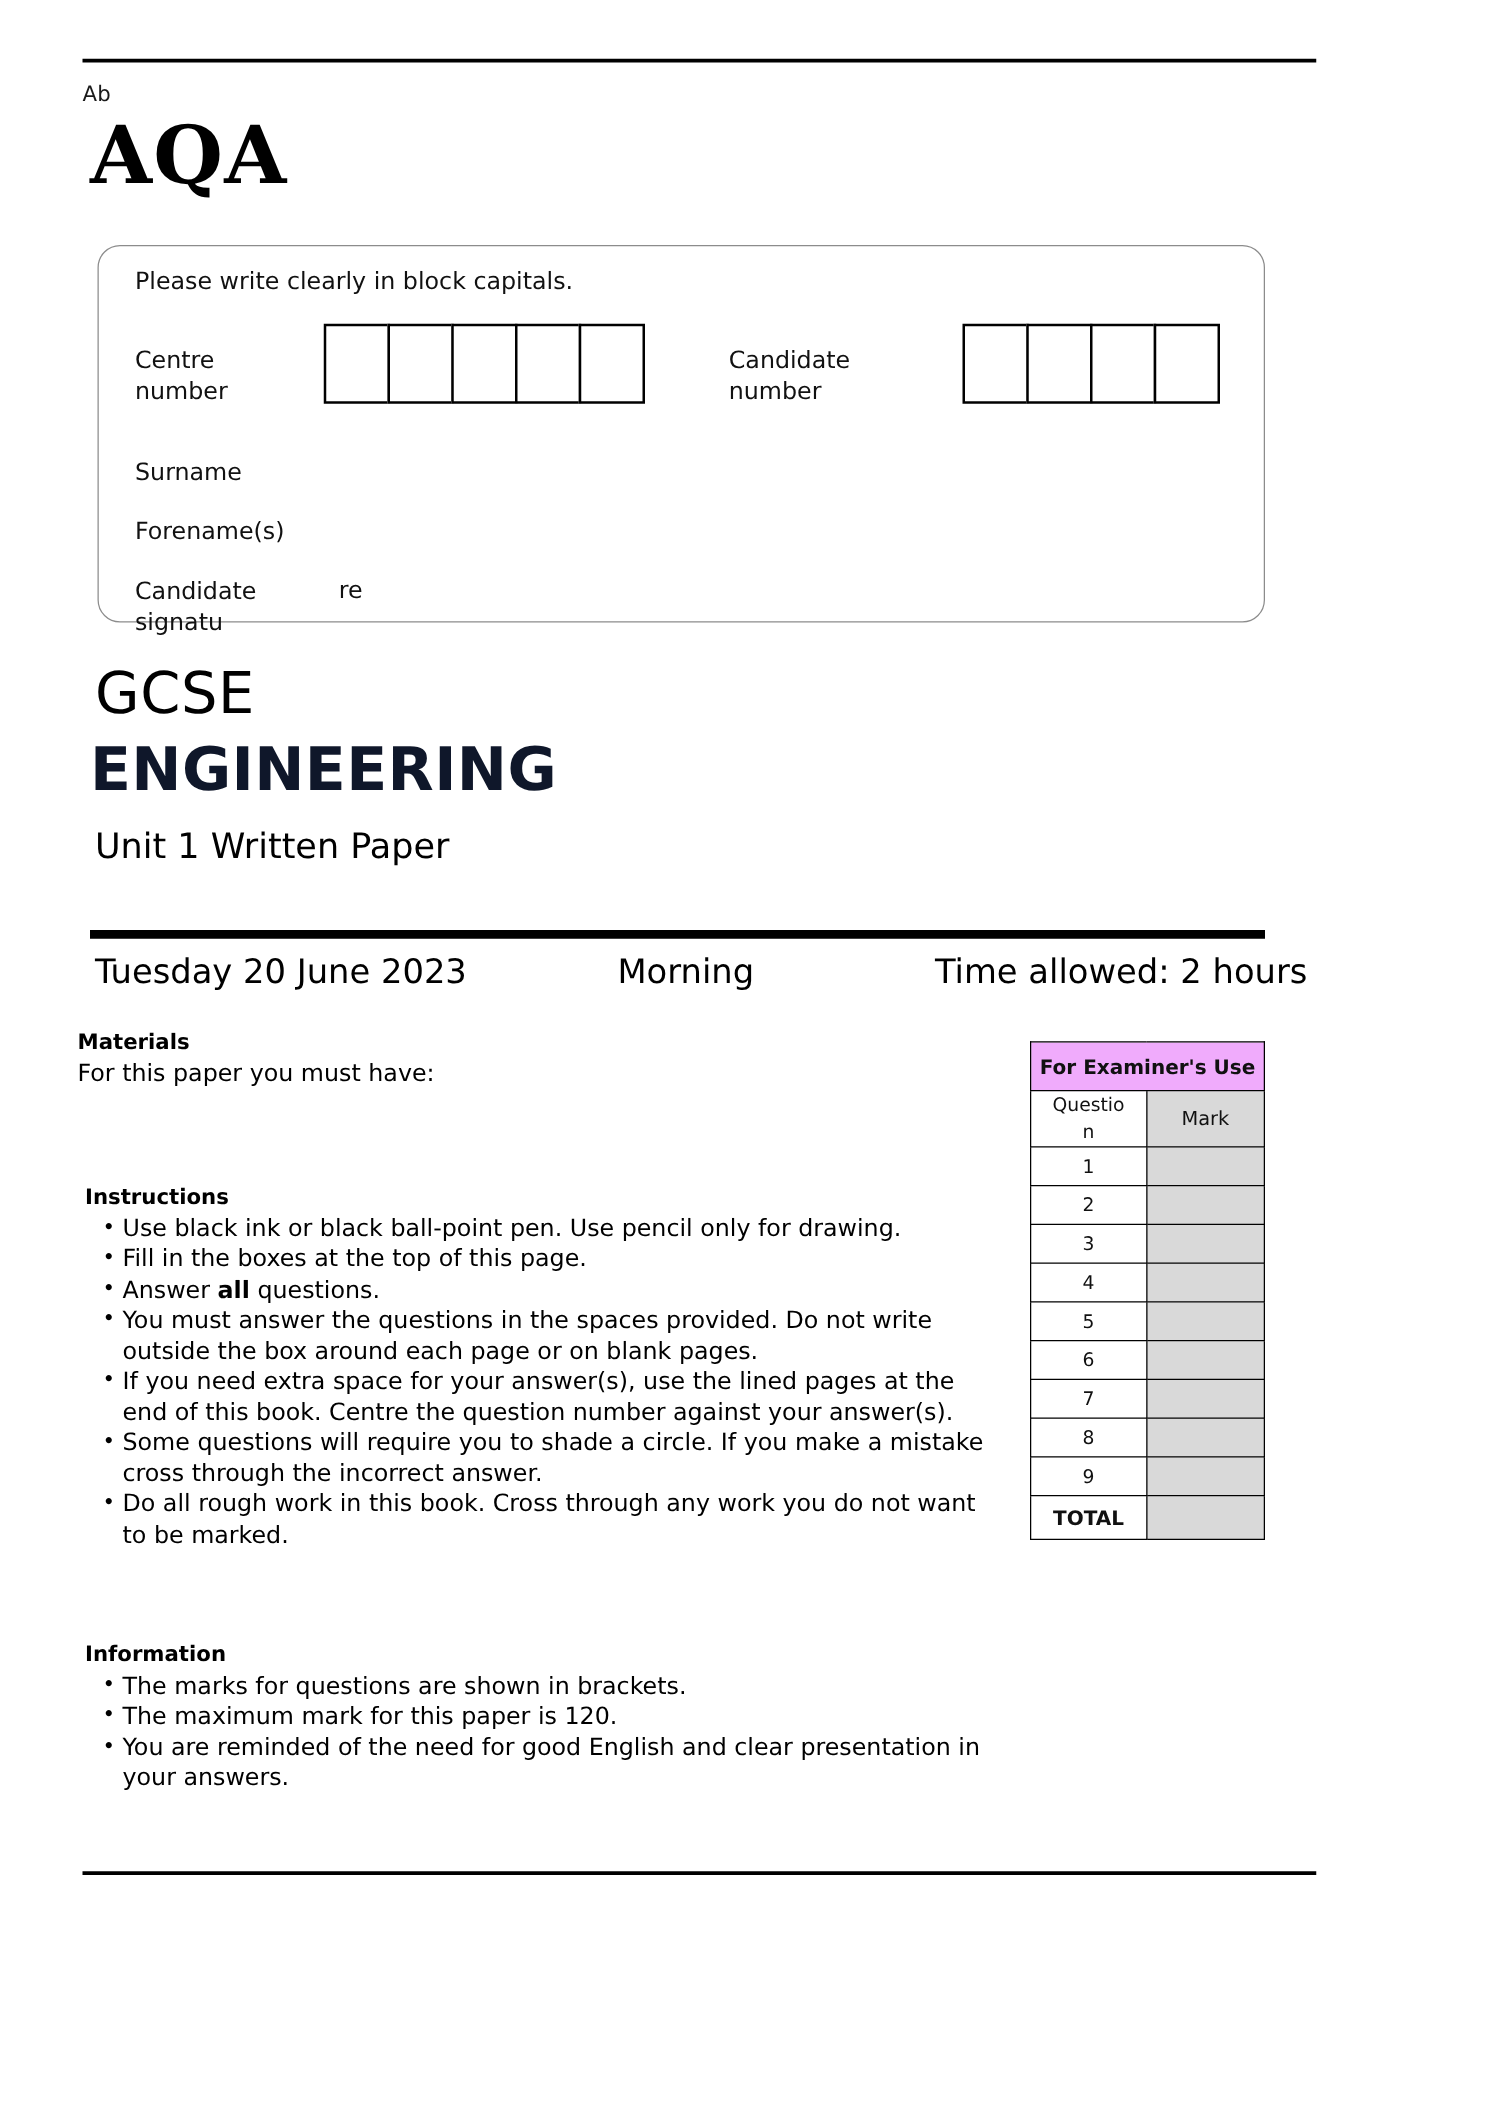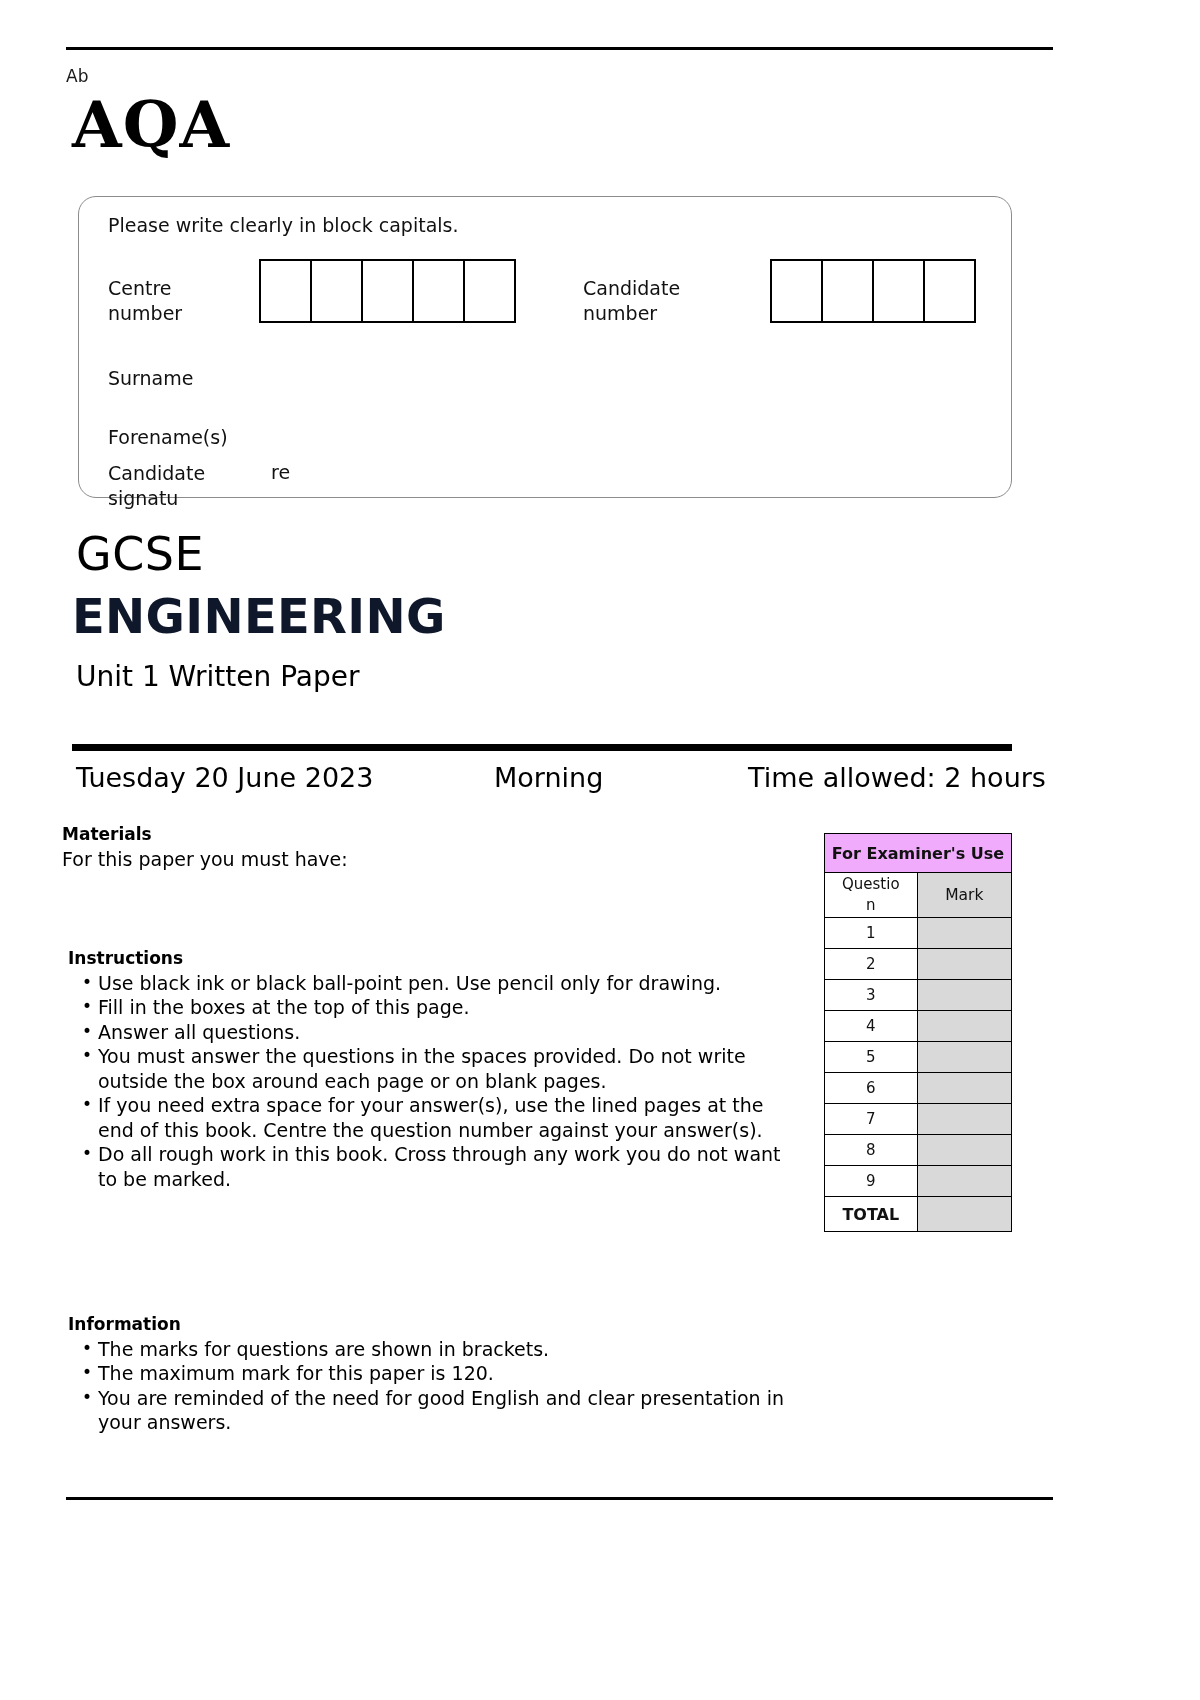--- a/index.html
+++ b/index.html
@@ -79,21 +79,21 @@
   }
   .field-label {
     position: absolute;
     font-size: 19px;
     line-height: 25px;
     color: #111;
   }
   .lbl-centre   { left: 108px; top: 276px; }
   .lbl-cand     { left: 583px; top: 276px; }
   .lbl-surname  { left: 108px; top: 366px; }
-  .lbl-forename { left: 108px; top: 425px; }
+  .lbl-forename { left: 108px; top: 413px; }
   .lbl-signature{ left: 108px; top: 461px; width: 200px; }
   .sig-tail {
     position: absolute;
     left: 271px; top: 461px;
     font-size: 19px;
     color: #111;
   }
 
   .boxrow {
     position: absolute;
@@ -227,21 +227,21 @@
   }
   .exam-table td.total-label {
     font-weight: bold;
     font-size: 16px;
     height: 34px;
   }
   .exam-table td.total-mark {
     background: #d9d9d9;
     height: 34px;
   }
-  .bold-inline { font-weight: normal; }
+  .bold-inline { font-weight: bold; }
 </style>
 </head>
 <body>
 
 <div class="page">
 
   <div class="rule-top"></div>
 
   <div class="ab-mark">Ab</div>
   <div class="aqa-logo">AQA</div>
@@ -303,20 +303,21 @@
     </div>
 
     <div class="sec-instructions">
       <h3>Instructions</h3>
       <ul>
         <li>Use black ink or black ball-point pen.  Use pencil only for drawing.</li>
         <li>Fill in the boxes at the top of this page.</li>
         <li><span>Answer </span><span class="bold-inline">all</span><span> questions.</span></li>
         <li>You must answer the questions in the spaces provided. Do not write outside the box around each page or on blank pages.</li>
         <li>If you need extra space for your answer(s), use the lined pages at the end of this book.  Centre the question number against your answer(s).</li>
+        <li>Some questions will require you to shade a circle. If you make a mistake cross through the incorrect answer.</li>
         <li>Do all rough work in this book. Cross through any work you do not want to be marked.</li>
       </ul>
     </div>
 
     <div class="sec-information">
       <h3>Information</h3>
       <ul>
         <li>The marks for questions are shown in brackets.</li>
         <li>The maximum mark for this paper is 120.</li>
         <li>You are reminded of the need for good English and clear presentation in your answers.</li>

